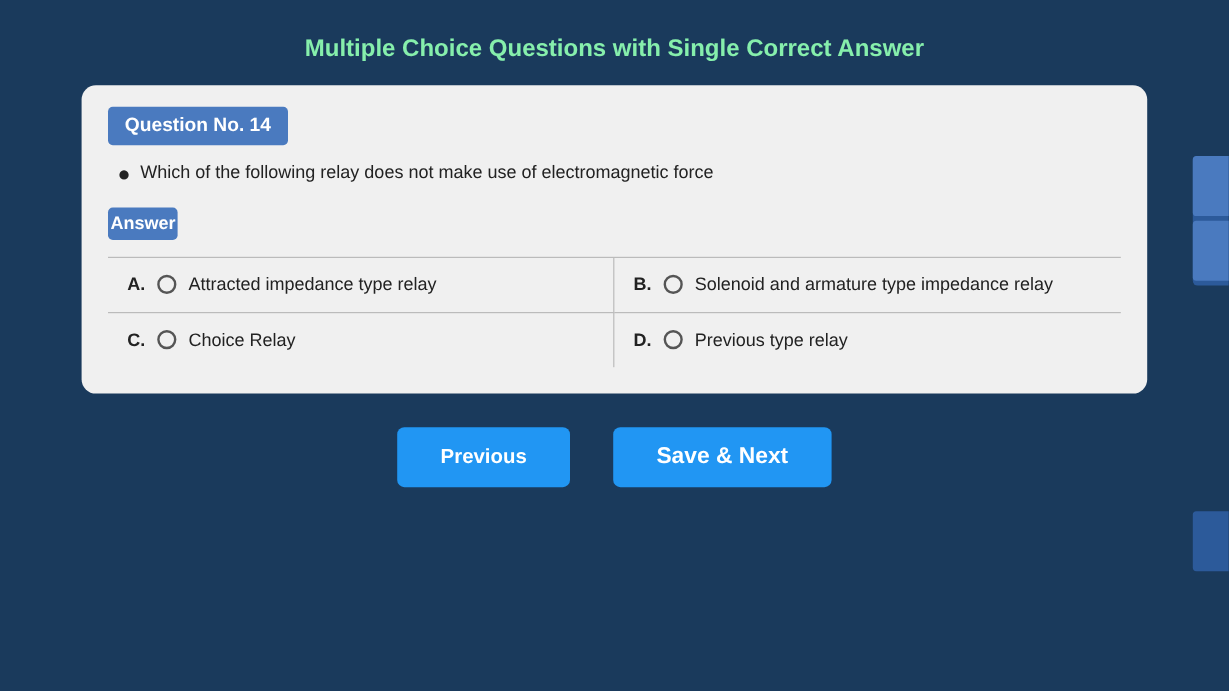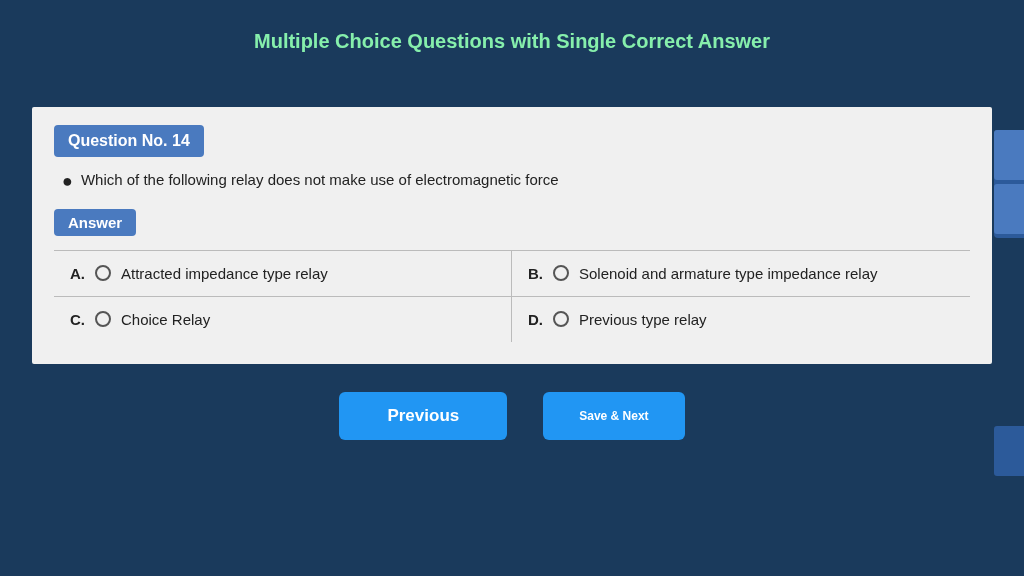--- a/index.html
+++ b/index.html
@@ -22,25 +22,24 @@
       font-size: 20px;
       font-weight: bold;
       margin-top: 30px;
       margin-bottom: 18px;
       text-align: center;
       width: 100%;
     }
 
     .main-card {
       background: #f0f0f0;
-      border-radius: 2px;
-      width: 960px;
+      border-radius: 12px;
+      width: 888px;
       padding: 18px 22px 22px 22px;
       position: relative;
-      margin-top: 36px;
     }
 
     .question-header {
       background: #4a7abf;
       color: white;
       font-weight: bold;
       font-size: 16px;
       padding: 7px 14px;
       border-radius: 4px;
       display: inline-block;
@@ -61,21 +60,21 @@
       font-size: 18px;
       line-height: 1.2;
       color: #222;
     }
 
     .answer-label {
       background: #4a7abf;
       color: white;
       font-weight: bold;
       font-size: 15px;
-      padding: 5px 14px;
+      padding: 5px 2px;
       border-radius: 4px;
       display: inline-block;
       margin-bottom: 14px;
     }
 
     .options-grid {
       display: grid;
       grid-template-columns: 1fr 1fr;
       border-top: 1px solid #bbb;
     }
@@ -118,34 +117,34 @@
       justify-content: center;
       gap: 36px;
       margin-top: 28px;
     }
 
     .btn-previous {
       background: #2196f3;
       color: white;
       border: none;
       border-radius: 6px;
-      padding: 14px 48px;
+      padding: 14px 36px;
       font-size: 17px;
       font-weight: bold;
       cursor: pointer;
       min-width: 120px;
     }
 
     .btn-save-next {
       background: #2196f3;
       color: white;
       border: none;
       border-radius: 6px;
       padding: 14px 36px;
-      font-size: 12px;
+      font-size: 19px;
       font-weight: bold;
       cursor: pointer;
       min-width: 140px;
     }
 
     .side-tab-right {
       position: absolute;
       right: 0;
       top: 130px;
       width: 30px;

